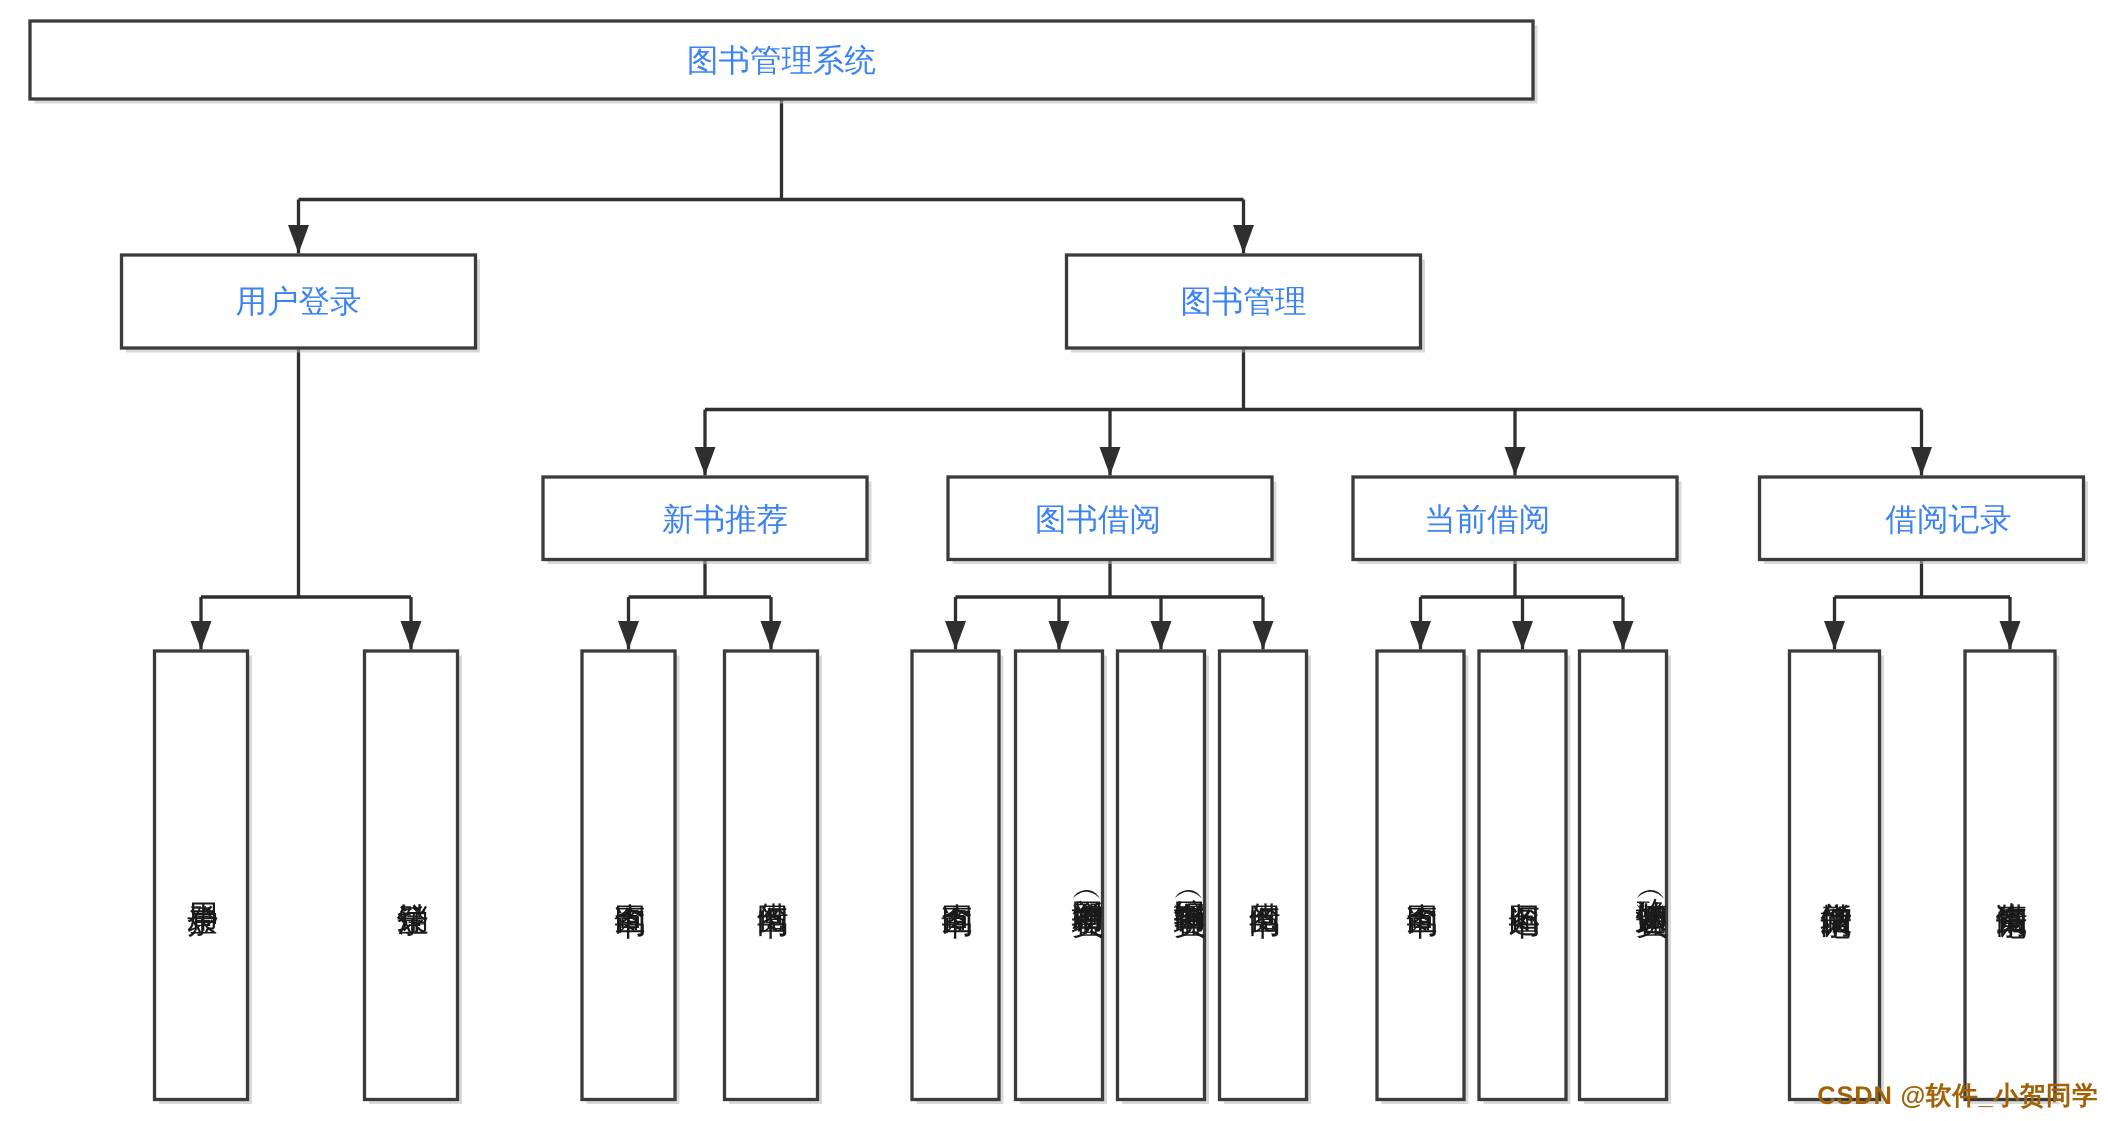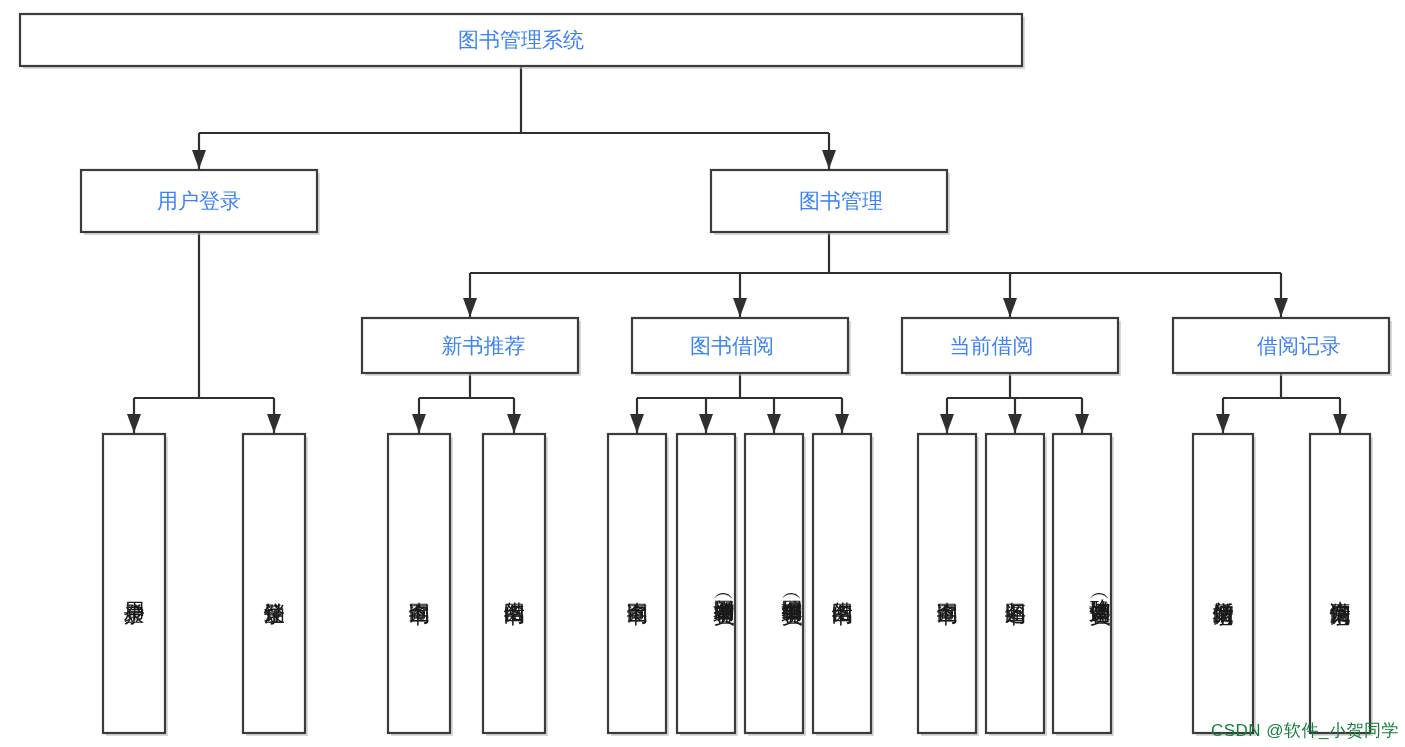--- a/index.html
+++ b/index.html
@@ -68,23 +68,24 @@
     justify-content: center;
     pointer-events: none;
     white-space: nowrap;
   }
   .watermark {
     position: absolute;
     right: 6px;
     bottom: 5px;
     font-family: "Liberation Sans", sans-serif;
     font-size: 17px;
-    color: #15803d;
+    color: #a16207;
     letter-spacing: 0.5px;
     white-space: nowrap;
+    font-weight: bold;
   }
 </style>
 </head>
 <body>
 
 <div id="diagram-root">
 
   <svg class="diagram-canvas" id="svg-layer" viewBox="0 0 1405 747" xmlns="http://www.w3.org/2000/svg">
       <line x1="521" y1="66" x2="521" y2="133" class="connector"></line>
       <line x1="199" y1="133" x2="829" y2="133" class="connector"></line>
@@ -216,21 +217,21 @@
       </g>
       <g>
         <rect x="1313" y="437" width="60" height="299" class="node-shadow"></rect>
         <rect x="1310" y="434" width="60" height="299" class="node-box"></rect>
       </g>
     </svg>
 
   <div id="label-layer">
       <div class="horizontal-label" style="left: 20px; top: 14px; width: 1002px; height: 52px;">图书管理系统</div>
       <div class="horizontal-label" style="left: 81px; top: 170px; width: 236px; height: 62px;">用户登录</div>
-      <div class="horizontal-label" style="left: 711px; top: 170px; width: 236px; height: 62px; margin-left: 12px;">图书管理</div>
+      <div class="horizontal-label" style="left: 711px; top: 170px; width: 236px; height: 62px;">图书管理</div>
       <div class="horizontal-label" style="left: 362px; top: 318px; width: 243px; height: 55px;">新书推荐</div>
       <div class="horizontal-label" style="left: 632px; top: 318px; width: 200px; height: 55px; border-radius: 26px;">图书借阅</div>
       <div class="horizontal-label" style="left: 902px; top: 318px; width: 179px; height: 55px;">当前借阅</div>
       <div class="horizontal-label" style="left: 1173px; top: 318px; width: 252px; height: 55px;">借阅记录</div>
       <div class="vertical-label" style="left: 103px; top: 446px; width: 62px; height: 281px; align-items: center;">用户登录</div>
       <div class="vertical-label" style="left: 243px; top: 446px; width: 62px; height: 281px; align-items: center;">注销登录</div>
       <div class="vertical-label" style="left: 388px; top: 446px; width: 62px; height: 281px; align-items: center;">查询图书</div>
       <div class="vertical-label" style="left: 483px; top: 446px; width: 62px; height: 281px; align-items: center;">借阅图书</div>
       <div class="vertical-label" style="left: 608px; top: 446px; width: 58px; height: 281px; align-items: center;">查询图书</div>
       <div class="vertical-label" style="left: 677px; top: 446px; width: 58px; height: 281px; align-items: flex-start;">新增图书（管理员）</div>

